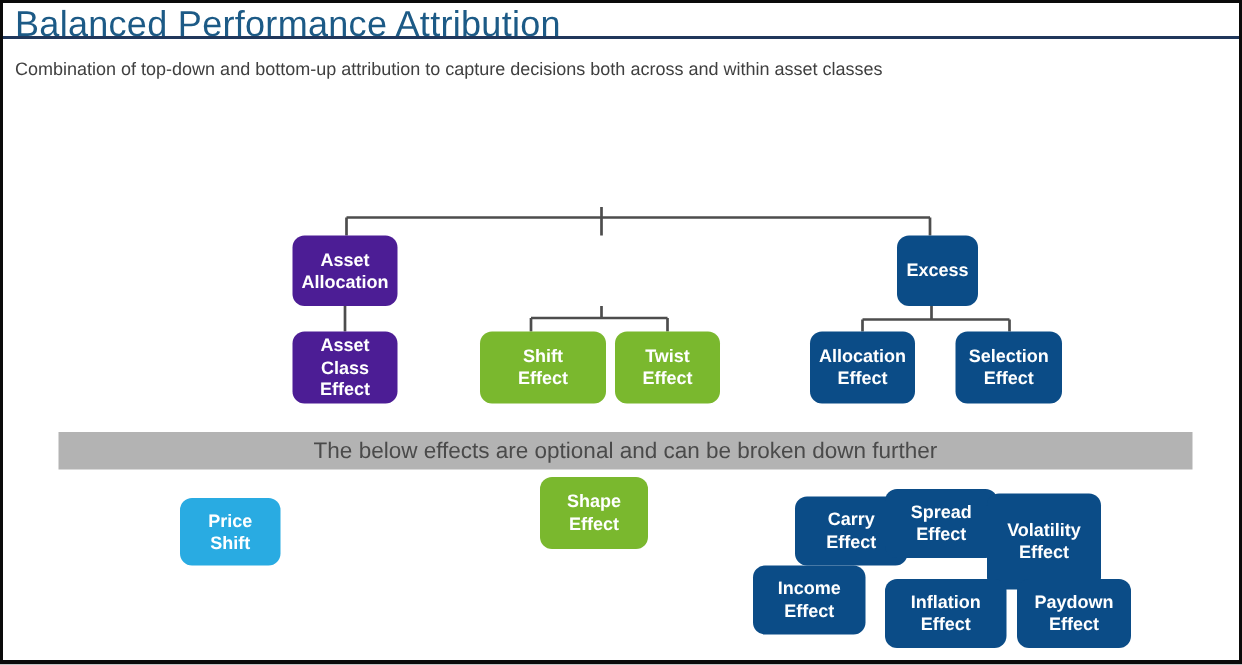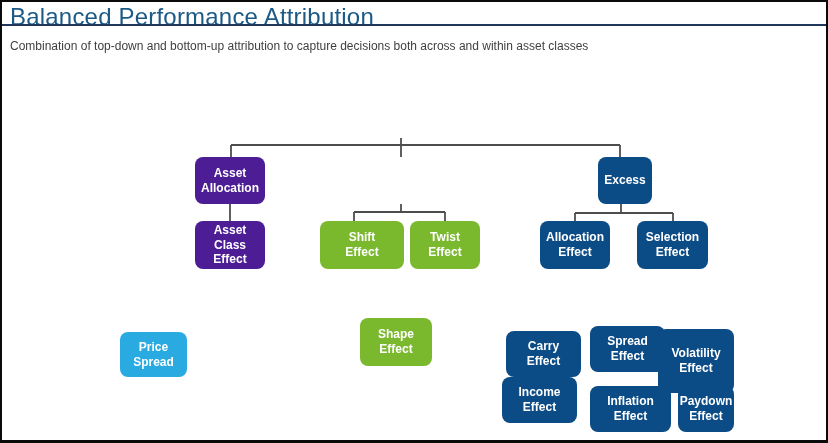--- a/index.html
+++ b/index.html
@@ -98,38 +98,39 @@
 
   <div class="node green" style="left:408px;top:219px;width:70px;height:48px">Twist
 Effect</div>
 
   <div class="node navy" style="left:538px;top:219px;width:70px;height:48px">Allocation
 Effect</div>
 
   <div class="node navy" style="left:635px;top:219px;width:71px;height:48px">Selection
 Effect</div>
 
+  <div class="banner">The below effects are optional and can be broken down further</div>
 
   <div class="node cyan" style="left:118px;top:330px;width:67px;height:45px">Price
-Spread</div>
+Shift</div>
 
   <div class="node green" style="left:358px;top:316px;width:72px;height:48px">Shape
 Effect</div>
 
-  <div class="node navy" style="left:504px;top:329px;width:75px;height:46px">Carry
+  <div class="node navy" style="left:528px;top:329px;width:75px;height:46px">Carry
 Effect</div>
 
   <div class="node navy" style="left:588px;top:324px;width:75px;height:46px">Spread
 Effect</div>
 
   <div class="node navy" style="left:656px;top:327px;width:76px;height:64px">Volatility
 Effect</div>
 
   <div class="node navy" style="left:500px;top:375px;width:75px;height:46px">Income
 Effect</div>
 
   <div class="node navy" style="left:588px;top:384px;width:81px;height:46px">Inflation
 Effect</div>
 
-  <div class="node navy" style="left:676px;top:384px;width:56px;height:46px">Paydown
+  <div class="node navy" style="left:676px;top:384px;width:76px;height:46px">Paydown
 Effect</div>
 
 </div>
 
 </body></html>

